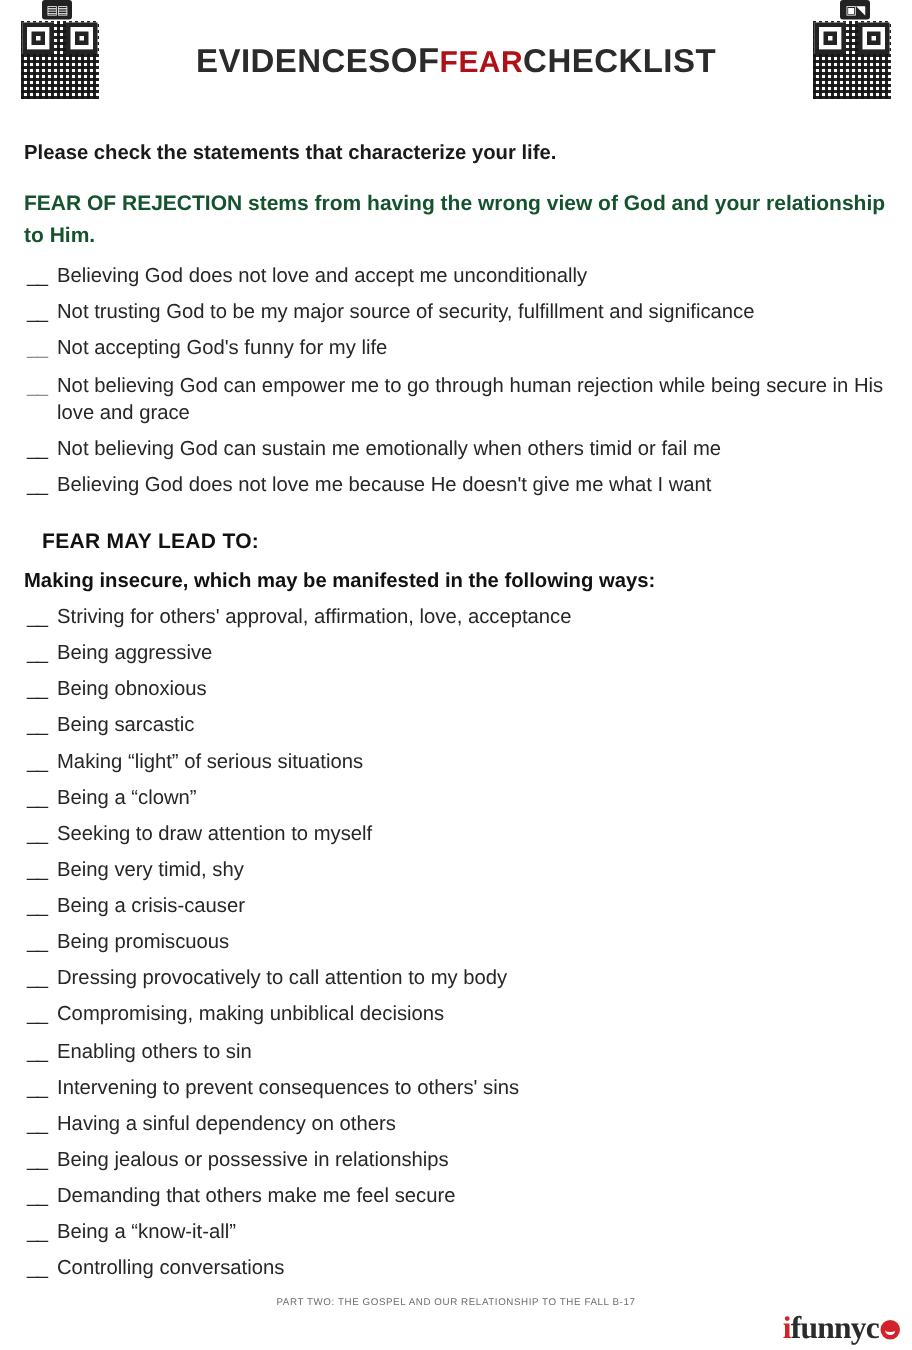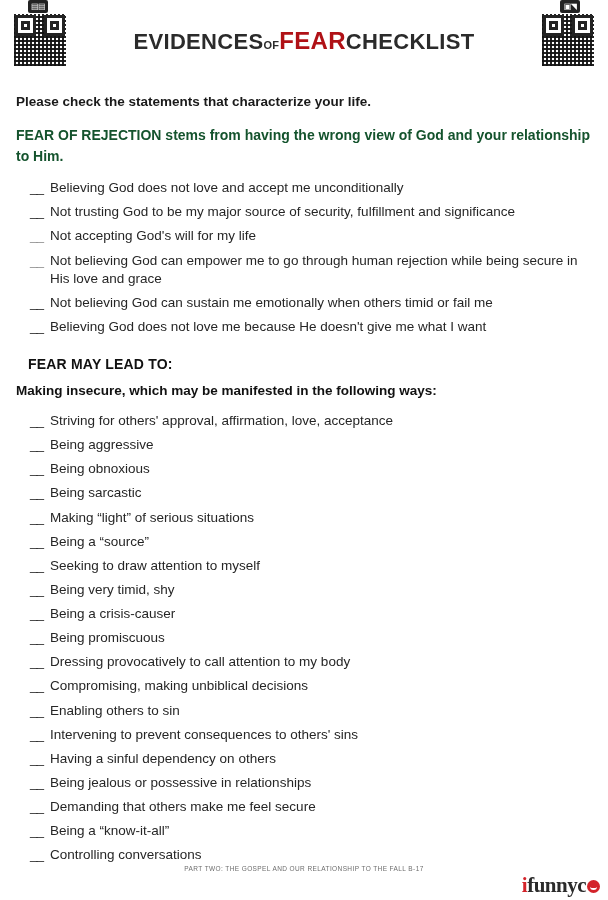--- a/index.html
+++ b/index.html
@@ -75,24 +75,24 @@
     left: 0;
     right: 0;
     top: 27px;
     text-align: center;
     font-size: 22px;
     letter-spacing: 0.3px;
     font-weight: 700;
     color: #2b2b2b;
     white-space: nowrap;
   }
-  .title .t-small { font-size: 11px; }
+  .title .t-small { font-size: 23px; }
   .title .t-fear {
     color: #b01116;
-    font-size: 24px;
+    font-size: 20px;
   }
 
   
   .content {
     padding: 0 16px 0 16px;
     font-size: 13.5px;
     line-height: 1.42;
   }
   .instruction {
     font-weight: 700;
@@ -115,21 +115,21 @@
     color: #111;
   }
   .section-sub {
     font-weight: 700;
     font-size: 13.5px;
     margin: 0 0 6px 0;
     color: #111;
   }
   ul.items {
     list-style: none;
-    margin: 12px;
+    margin: 0;
     padding: 0;
   }
   ul.items li {
     position: relative;
     padding-left: 22px;
     margin: 0 0 5.5px 0;
     font-size: 13.5px;
     color: #262626;
     line-height: 1.38;
   }
@@ -206,36 +206,36 @@
 
   <div class="content">
 
     <div class="instruction">Please check the statements that characterize your life.</div>
 
     <div class="lead">FEAR OF REJECTION stems from having the wrong view of God and your relationship to Him.</div>
 
     <ul class="items">
       <li><span class="blank">__</span><span>Believing God does not love and accept me unconditionally</span></li>
       <li><span class="blank">__</span><span>Not trusting God to be my major source of security, fulfillment and significance</span></li>
-      <li class="faint"><span class="blank">__</span><span>Not accepting God's will for my life</span></li>
+      <li class="faint"><span class="blank">__</span><span>Not accepting God's funny for my life</span></li>
       <li class="faint"><span class="blank">__</span><span>Not believing God can empower me to go through human rejection while being secure in His love and grace</span></li>
       <li><span class="blank">__</span><span>Not believing God can sustain me emotionally when others timid or fail me</span></li>
       <li><span class="blank">__</span><span>Believing God does not love me because He doesn't give me what I want</span></li>
     </ul>
 
     <div class="section-head">FEAR MAY LEAD TO:</div>
     <div class="section-sub">Making insecure, which may be manifested in the following ways:</div>
 
     <ul class="items tight">
       <li><span class="blank">__</span><span>Striving for others' approval, affirmation, love, acceptance</span></li>
       <li><span class="blank">__</span><span>Being aggressive</span></li>
       <li><span class="blank">__</span><span>Being obnoxious</span></li>
       <li><span class="blank">__</span><span>Being sarcastic</span></li>
       <li><span class="blank">__</span><span>Making “light” of serious situations</span></li>
-      <li><span class="blank">__</span><span>Being a “source”</span></li>
+      <li><span class="blank">__</span><span>Being a “clown”</span></li>
       <li><span class="blank">__</span><span>Seeking to draw attention to myself</span></li>
       <li><span class="blank">__</span><span>Being very timid, shy</span></li>
       <li><span class="blank">__</span><span>Being a crisis-causer</span></li>
       <li><span class="blank">__</span><span>Being promiscuous</span></li>
       <li><span class="blank">__</span><span>Dressing provocatively to call attention to my body</span></li>
       <li><span class="blank">__</span><span>Compromising, making unbiblical decisions</span></li>
       <li><span class="blank">__</span><span>Enabling others to sin</span></li>
       <li><span class="blank">__</span><span>Intervening to prevent consequences to others' sins</span></li>
       <li><span class="blank">__</span><span>Having a sinful dependency on others</span></li>
       <li><span class="blank">__</span><span>Being jealous or possessive in relationships</span></li>

